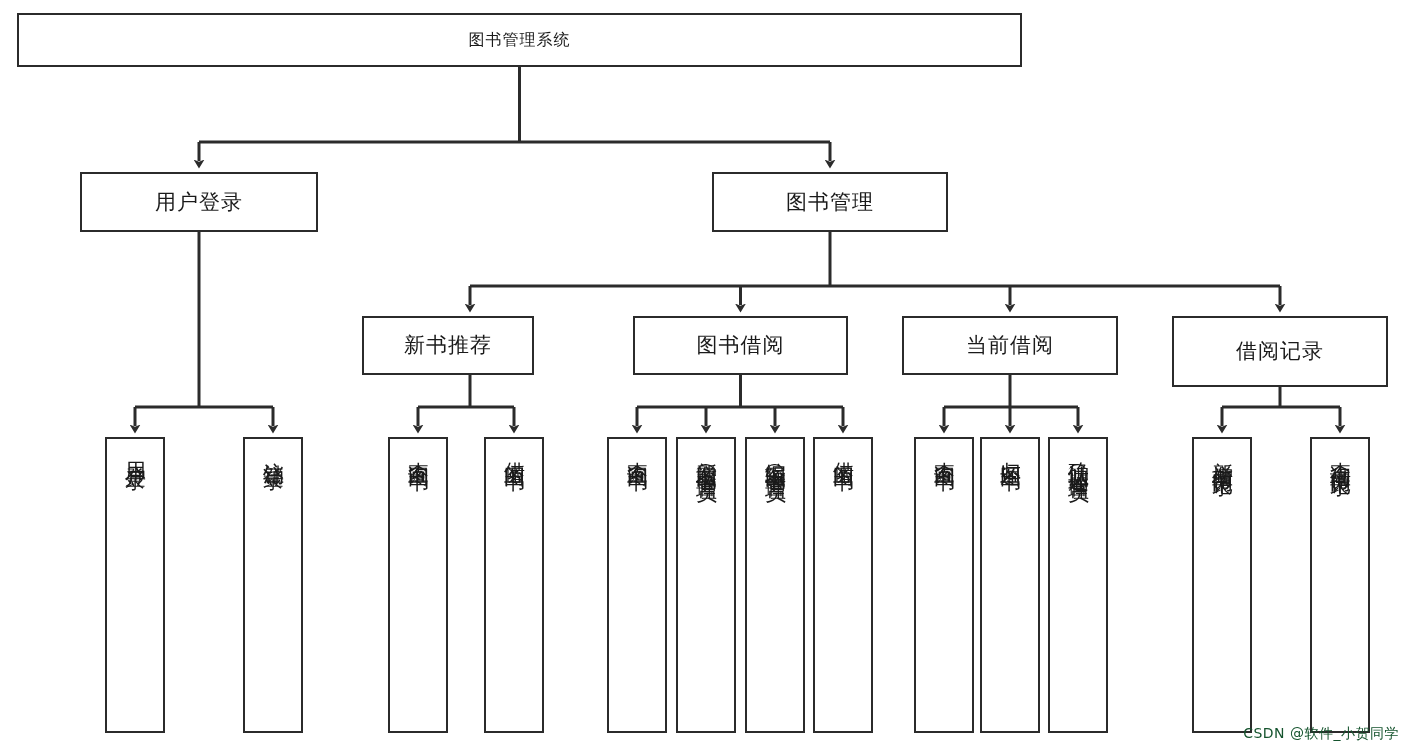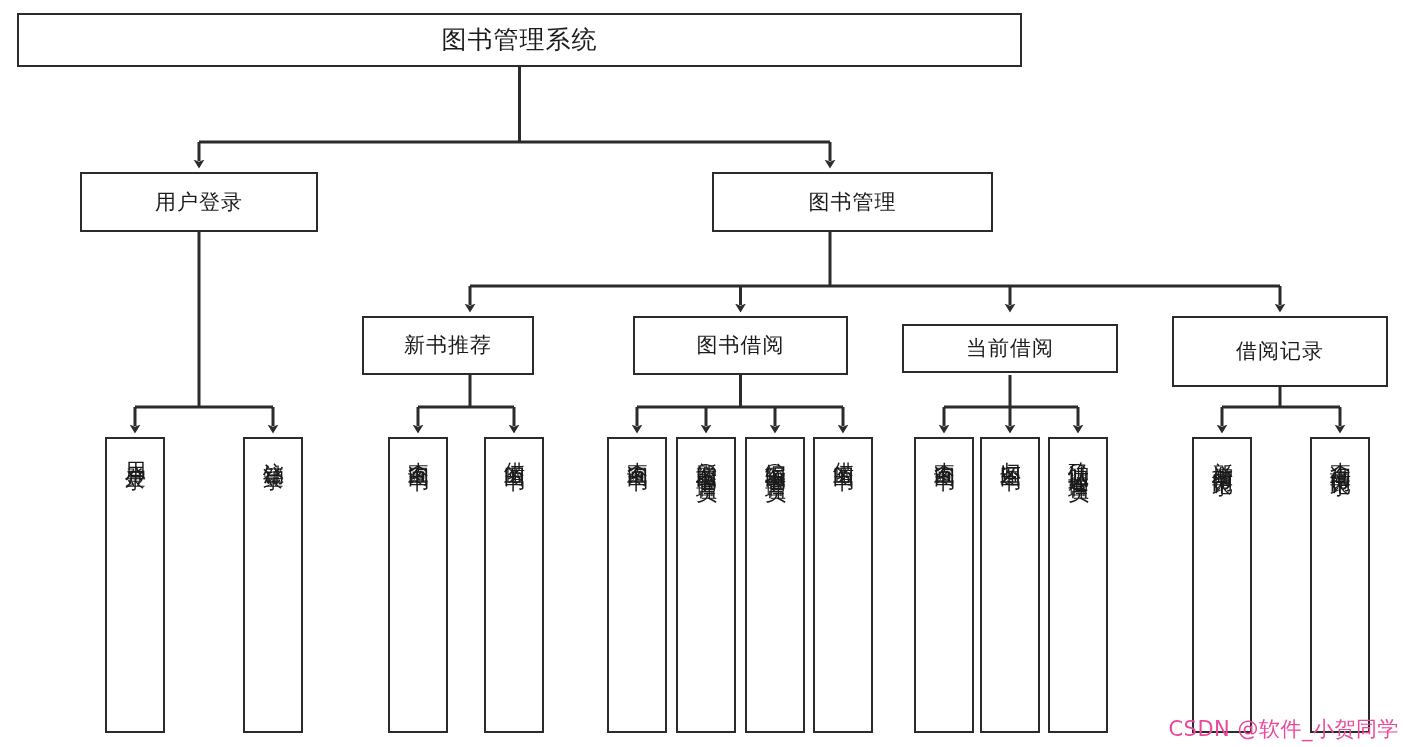--- a/index.html
+++ b/index.html
@@ -34,39 +34,39 @@
     text-align:center;
     white-space:pre-line;
     line-height:1.18;
   }
   
   .node.horiz .label{
     writing-mode:horizontal-tb;
     font-size:21px;
     letter-spacing:1px;
   }
-  .node.root .label{font-size:25px;letter-spacing:1px;}
+  .node.root .label{font-size:16px;letter-spacing:1px;}
   
   .node.vert{
     align-items:flex-start;
     padding-top:6px;
   }
   .node.vert .label{
     writing-mode:vertical-rl;
     text-orientation:upright;
     font-size:21px;
     letter-spacing:3px;
     line-height:1;
     margin:0 auto;
   }
   .watermark{
     position:absolute;
     right:6px;bottom:4px;
-    font-size:21px;
-    color:#ec4899;
+    font-size:14px;
+    color:#14532d;
     letter-spacing:0.5px;
     white-space:nowrap;
     pointer-events:none;
     font-family:"DejaVu Sans","Liberation Sans",sans-serif;
   }
 </style>
 </head>
 <body>
 
 <svg id="diagram" viewBox="0 0 1405 747" aria-hidden="true">
@@ -112,30 +112,30 @@
     </g>
 </svg>
 
 <div id="nodeLayer">
     <div class="node horiz root" style="left: 17px; top: 13px; width: 1005px; height: 54px;">
       <span class="label">图书管理系统</span>
     </div>
     <div class="node horiz" style="left: 80px; top: 172px; width: 238px; height: 60px;">
       <span class="label">用户登录</span>
     </div>
-    <div class="node horiz" style="left: 712px; top: 172px; width: 281px; height: 60px;">
+    <div class="node horiz" style="left: 712px; top: 172px; width: 236px; height: 60px;">
       <span class="label">图书管理</span>
     </div>
     <div class="node horiz" style="left: 362px; top: 316px; width: 172px; height: 59px;">
       <span class="label">新书推荐</span>
     </div>
     <div class="node horiz" style="left: 633px; top: 316px; width: 215px; height: 59px;">
       <span class="label">图书借阅</span>
     </div>
-    <div class="node horiz" style="left: 902px; top: 324px; width: 216px; height: 49px;">
+    <div class="node horiz" style="left: 902px; top: 316px; width: 216px; height: 59px;">
       <span class="label">当前借阅</span>
     </div>
     <div class="node horiz" style="left: 1172px; top: 316px; width: 216px; height: 71px;">
       <span class="label">借阅记录</span>
     </div>
     <div class="node vert" style="left: 105px; top: 437px; width: 60px; height: 296px;">
       <span class="label">用户登录</span>
     </div>
     <div class="node vert" style="left: 243px; top: 437px; width: 60px; height: 296px;">
       <span class="label">注销登录</span>

